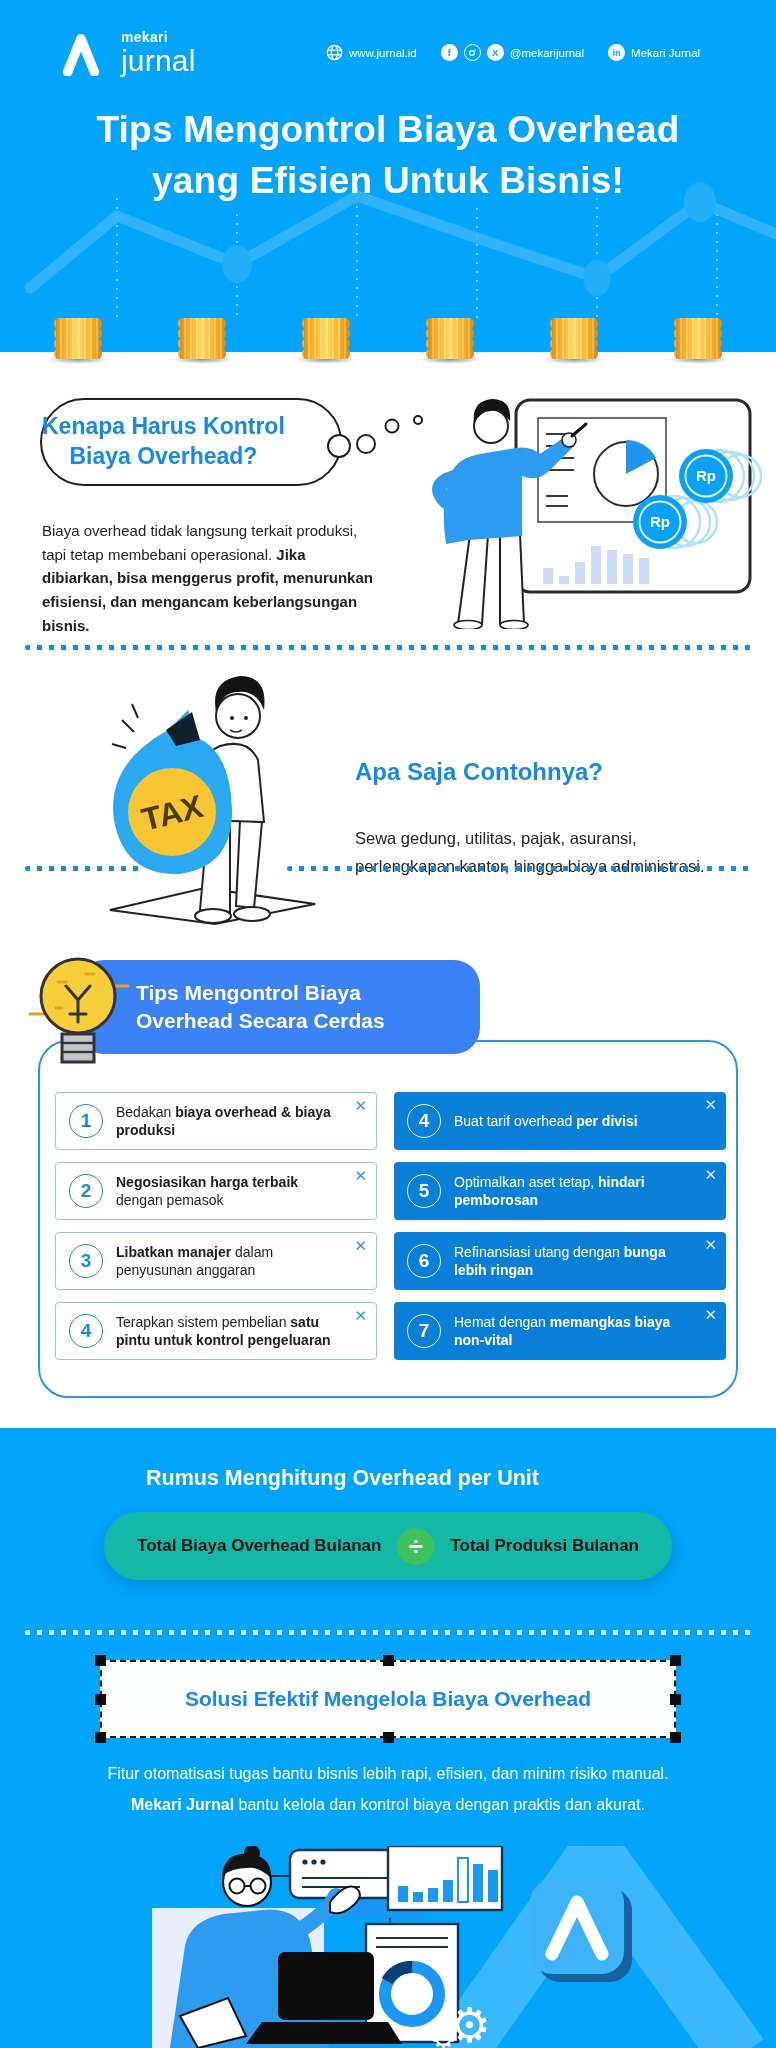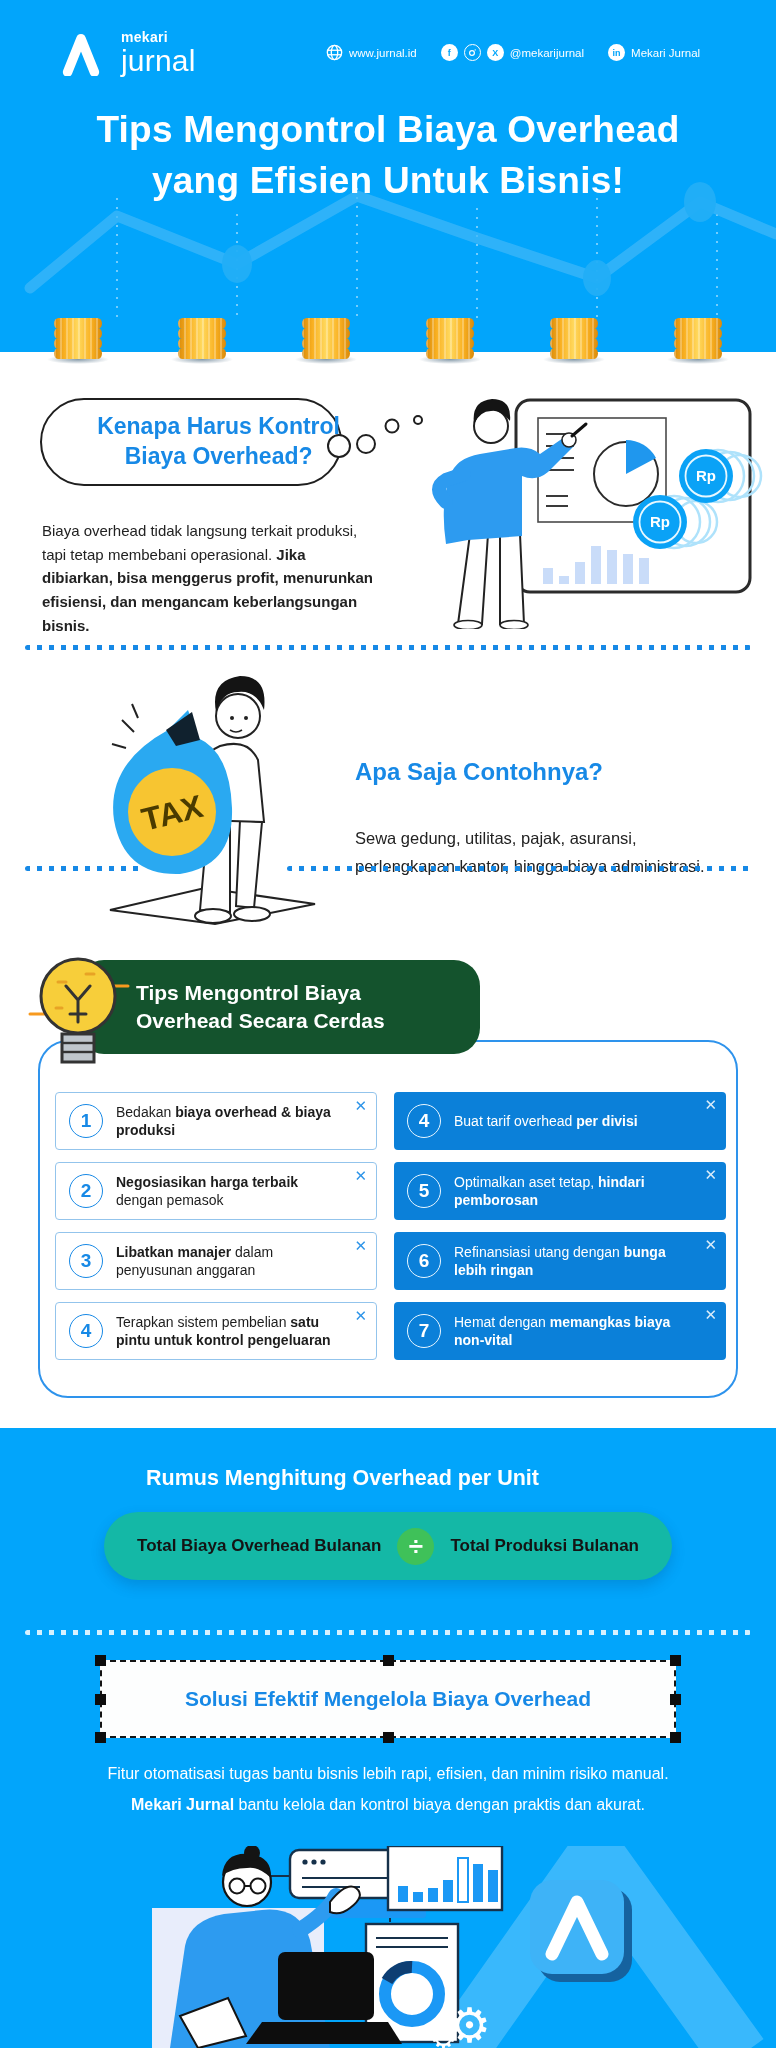--- a/index.html
+++ b/index.html
@@ -25,37 +25,37 @@
   .coin{position:relative;width:48px;height:11px;margin-top:-1px;border-radius:5px/6px;
     background:
       repeating-linear-gradient(90deg, rgba(255,255,255,.28) 0 2px, rgba(0,0,0,0) 2px 6px),
       linear-gradient(90deg,#d98a0b 0,#f9b021 22%,#ffd95e 50%,#f9b021 78%,#d98a0b 100%);
   }
   .coin:first-child{box-shadow:inset 0 3px 0 rgba(255,231,150,.95);}
   .coin-shadow{position:absolute;left:-7px;bottom:-5px;width:62px;height:9px;border-radius:50%;
     background:radial-gradient(closest-side, rgba(20,60,90,.5), rgba(20,60,90,0));}
   
   .bubble{position:absolute;left:40px;top:398px;width:302px;height:88px;border:2px solid #1f1f1f;border-radius:44px;
-    background:#fff;display:flex;flex-direction:column;align-items:flex-end;justify-content:center;z-index:2;}
+    background:#fff;display:flex;flex-direction:column;align-items:flex-start;justify-content:center;z-index:2;}
   .bubble:after{content:"";position:absolute;right:-11px;top:34px;width:20px;height:20px;border-radius:50%;background:#fff;border:2px solid #1f1f1f;}
   .bubble-heading{color:#1789e6;font-weight:700;font-size:23px;line-height:1.3;text-align:center;}
   .thought-dots{position:absolute;left:352px;top:408px;width:110px;height:50px;z-index:1;}
   .why-body{position:absolute;left:42px;top:504px;width:336px;font-size:15px;line-height:1.58;color:#222;}
   .b{font-weight:700;}
   .why-illustration{position:absolute;left:388px;top:384px;width:375px;height:245px;}
   
   .dots{position:absolute;height:5px;background:repeating-linear-gradient(90deg,#1789e6 0 5px,rgba(0,0,0,0) 5px 12px);border-radius:3px;}
   .dots.light{background:repeating-linear-gradient(90deg,rgba(225,245,255,.95) 0 5px,rgba(0,0,0,0) 5px 12px);}
   
   .tax-illustration{position:absolute;left:80px;top:660px;width:255px;height:268px;z-index:2;}
   .examples-heading{position:absolute;left:355px;top:758px;font-size:24px;font-weight:700;color:#1789e6;}
   .examples-body{position:absolute;left:355px;top:824px;width:400px;font-size:16.5px;line-height:1.7;color:#222;}
   
   .tips-panel{position:absolute;left:38px;top:1040px;width:700px;height:358px;border:2.5px solid #2e93ec;border-radius:30px;background:#fff;}
-  .tips-header{position:absolute;left:78px;top:960px;width:402px;height:94px;background:#14532d;border-radius:26px;z-index:3;
+  .tips-header{position:absolute;left:78px;top:960px;width:402px;height:94px;background:#3b82f6;border-radius:26px;z-index:3;
     display:flex;align-items:center;padding-left:58px;}
   .tips-heading{color:#fff;font-weight:700;font-size:21px;line-height:1.35;}
   .bulb{position:absolute;left:28px;top:952px;width:104px;height:122px;z-index:4;}
   .tips-col{position:absolute;top:1092px;display:flex;flex-direction:column;gap:12px;}
   .tips-col.left{left:55px;width:322px;}
   .tips-col.right{left:394px;width:332px;}
   .tip-card{position:relative;height:58px;border-radius:4px;display:flex;align-items:center;padding:0 30px 0 13px;}
   .tip-card.light{background:#fff;border:1.5px solid #93c4ec;color:#1d1d1d;}
   .tip-card.dark{background:#0b80d9;color:#fff;}
   .tip-num{flex:0 0 34px;width:34px;height:34px;border-radius:50%;border:1.7px solid #1789e6;color:#1789e6;

